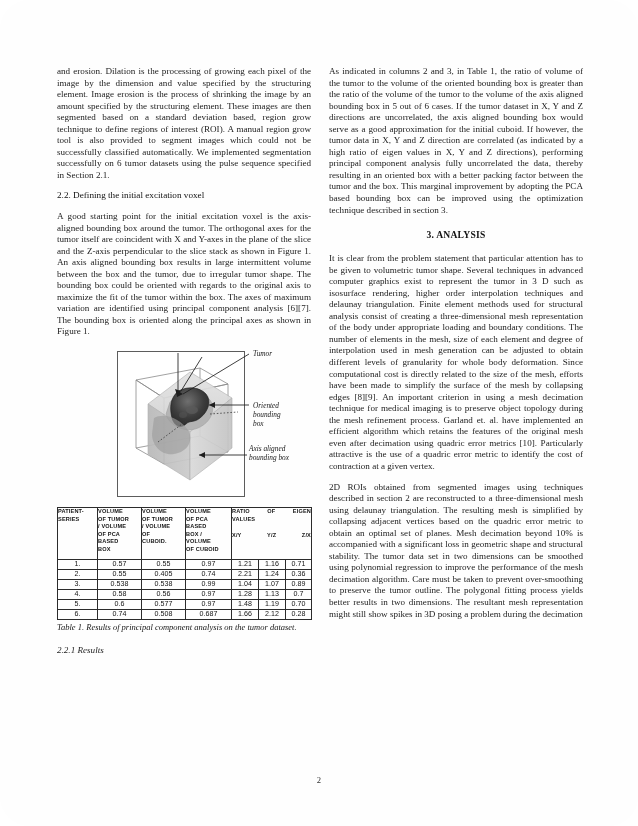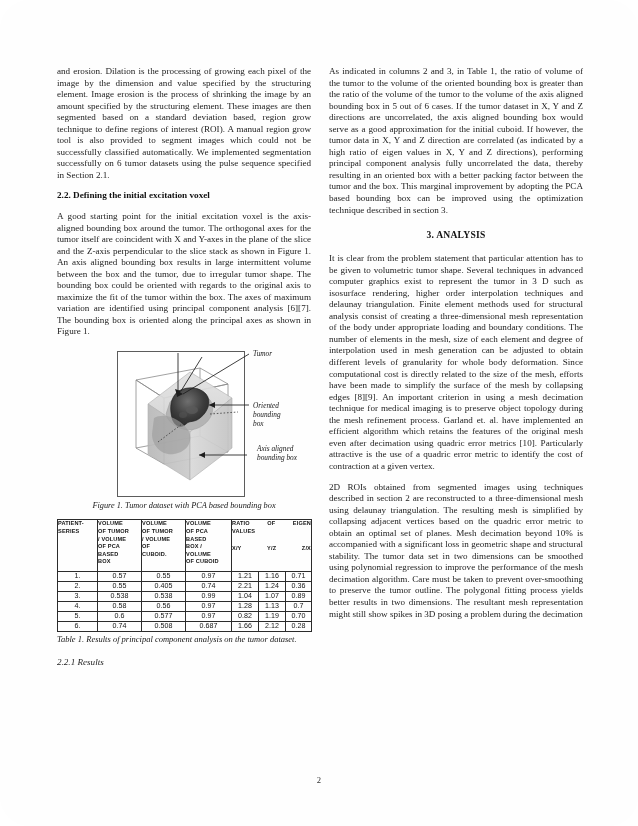--- a/index.html
+++ b/index.html
@@ -41,21 +41,21 @@
     text-align: justify;
     text-justify: inter-word;
     hyphens: none;
     color: #1c1c1c;
   }
   p.para.tight { margin-bottom: 0; }
   h2.heading {
     margin: 9px 0 9px 0;
     font-size: 9.2px;
     line-height: 11.5px;
-    font-weight: bold;
+    font-weight: normal;
     text-align: left;
     color: #111;
   }
   h2.center-heading {
     margin: 13px 0 12px 0;
     font-size: 9.6px;
     line-height: 12px;
     font-weight: bold;
     text-align: center;
     letter-spacing: 0.2px;
@@ -95,21 +95,21 @@
   .fig-label {
     position: absolute;
     font-style: italic;
     font-size: 7.3px;
     line-height: 9.2px;
     color: #171717;
     white-space: nowrap;
   }
   .lbl-tumor   { left: 196px; top: 2px; }
   .lbl-oriented{ left: 196px; top: 54px; }
-  .lbl-axis    { left: 200px; top: 97px; }
+  .lbl-axis    { left: 192px; top: 97px; }
   .fig-caption {
     margin-top: 2px;
     font-size: 8.3px;
     line-height: 10.5px;
     font-style: italic;
     text-align: center;
     color: #171717;
   }
   .leader-layer {
     position: absolute;
@@ -283,21 +283,20 @@
             <span>bounding</span><br>
             <span>box</span>
           </div>
 
           <div class="fig-label lbl-axis">
             <span>Axis aligned</span><br>
             <span>bounding box</span>
           </div>
         </div>
 
-        <div class="fig-caption">Figure 1. Tumor dataset with PCA based bounding box</div>
       </div>
 
       <table class="pca-table">
         <colgroup>
           <col style="width:40px">
             <col style="width:44px">
             <col style="width:44px">
           <col style="width:46px">
             <col style="width:27px">
             <col style="width:27px">
@@ -390,21 +389,21 @@
             <td class="num">0.97</td>
             <td class="num">1.28</td>
             <td class="num">1.13</td>
             <td class="num">0.7</td>
           </tr>
           <tr>
             <td class="num">5.</td>
             <td class="num">0.6</td>
             <td class="num">0.577</td>
             <td class="num">0.97</td>
-            <td class="num">0.82</td>
+            <td class="num">1.48</td>
             <td class="num">1.19</td>
             <td class="num">0.70</td>
           </tr>
           <tr>
             <td class="num">6.</td>
             <td class="num">0.74</td>
             <td class="num">0.508</td>
             <td class="num">0.687</td>
             <td class="num">1.66</td>
             <td class="num">2.12</td>

